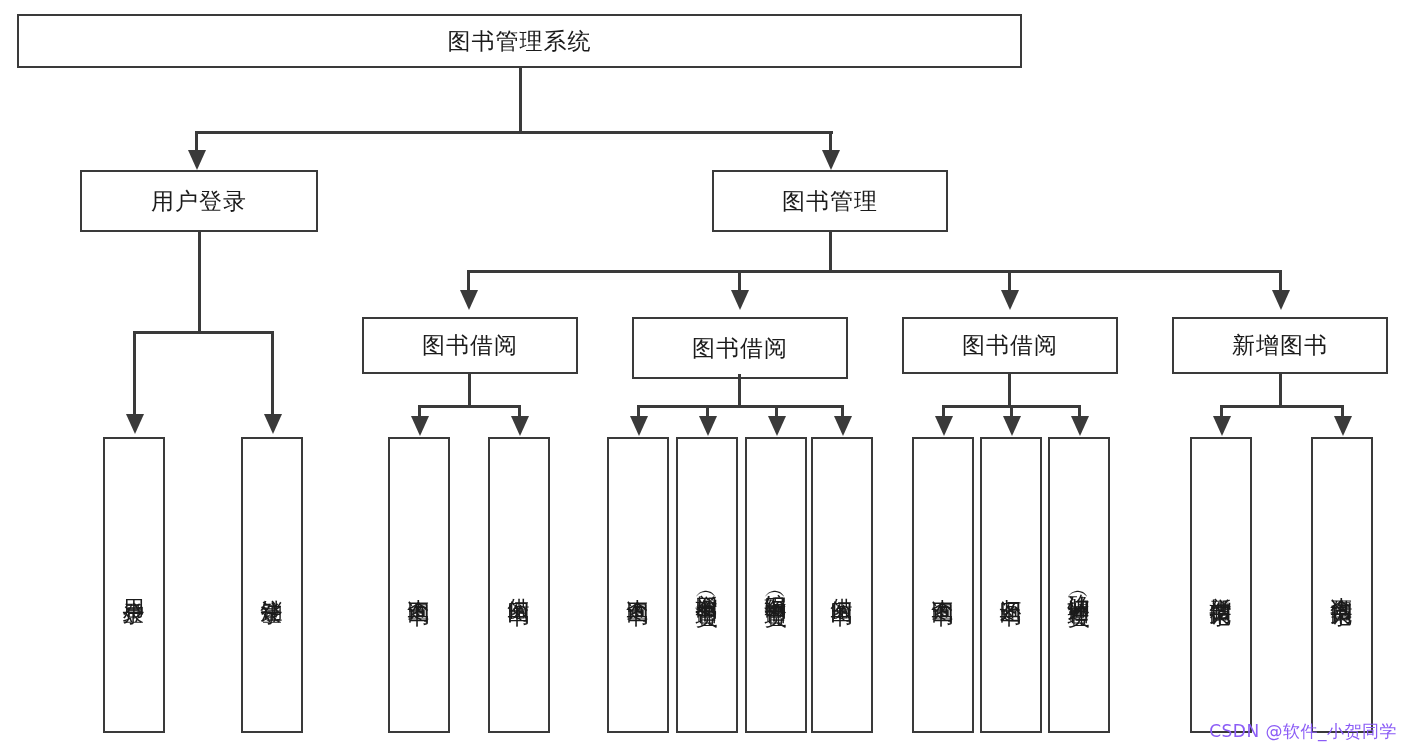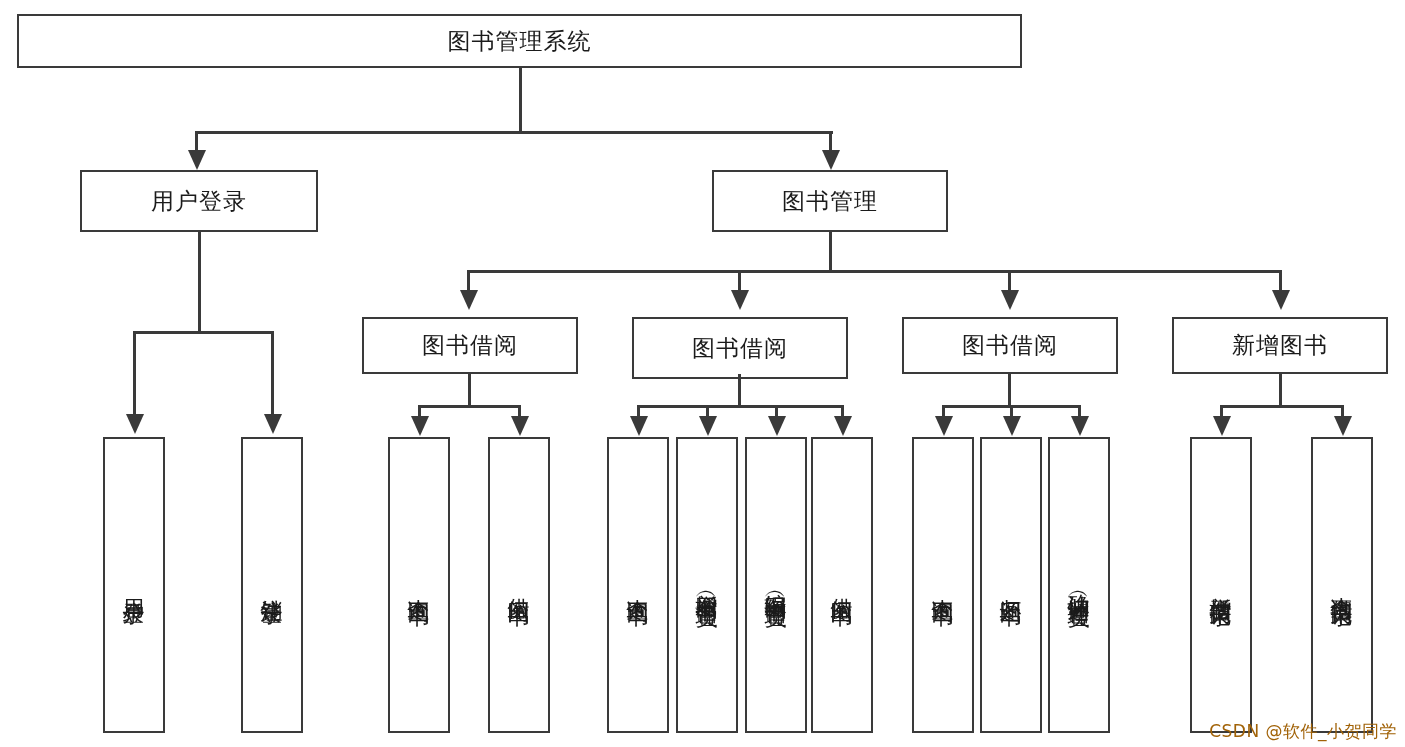--- a/index.html
+++ b/index.html
@@ -57,21 +57,21 @@
     height: 0;
     border-left: 9px solid transparent;
     border-right: 9px solid transparent;
     border-top: 20px solid #3a3a3a;
   }
   #watermark {
     position: absolute;
     right: 8px;
     bottom: 4px;
     font-size: 17px;
-    color: #a16207;
+    color: #8b5cf6;
     white-space: nowrap;
     letter-spacing: 0.5px;
   }
 </style>
 </head>
 <body>
 
 <div id="canvas">
 
   <div class="node horiz" style="left:17px; top:14px; width:1005px; height:54px;justify-content:center;">

